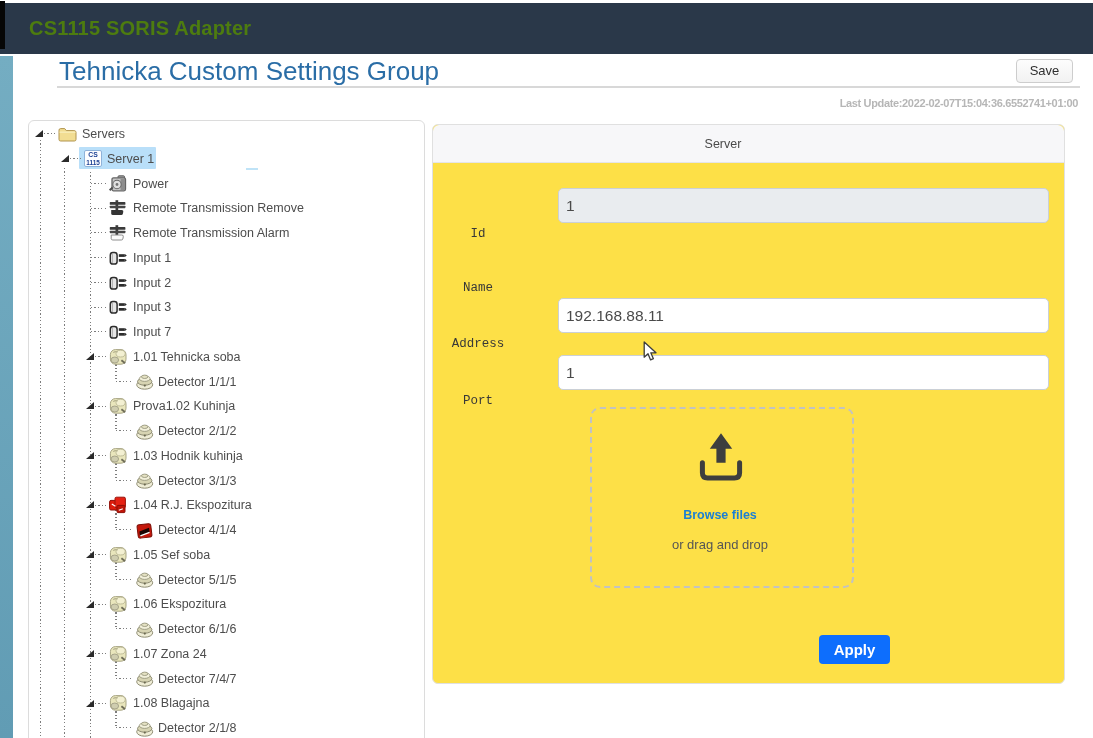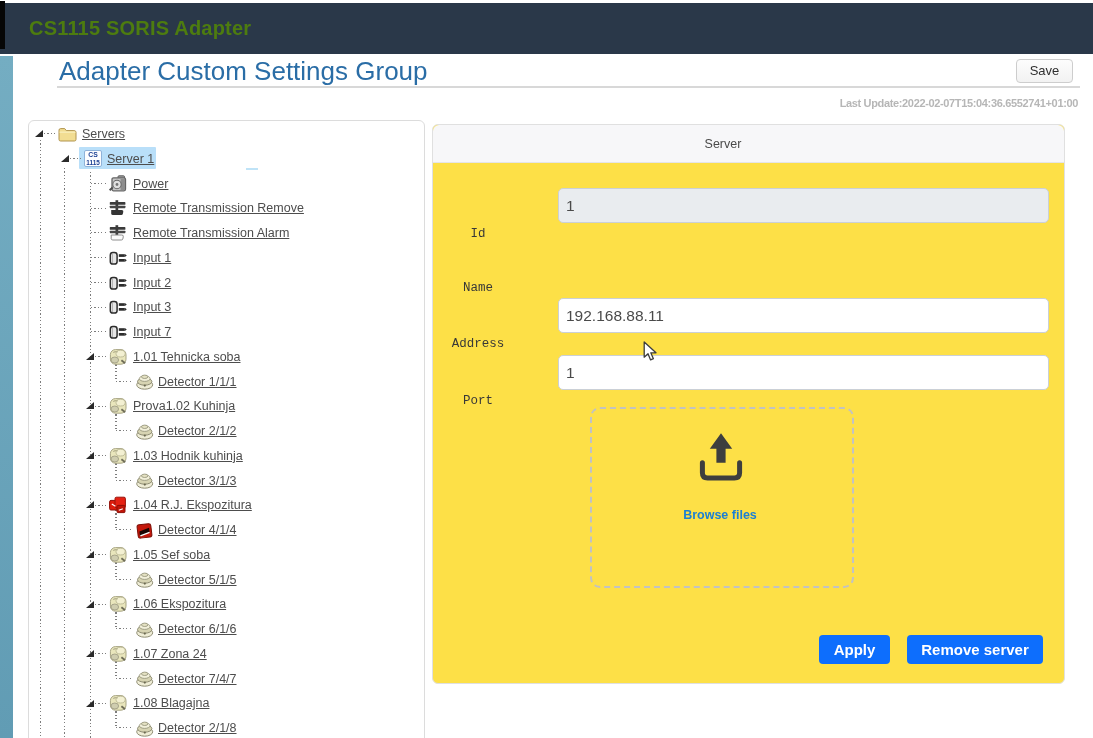--- a/index.html
+++ b/index.html
@@ -4,37 +4,37 @@
 <style>
   * { margin:0; padding:0; box-sizing:border-box; }
   html,body { width:1093px; height:738px; overflow:hidden; background:#ffffff;
               font-family:"Liberation Sans", sans-serif; position:relative; }
   .abs { position:absolute; }
   .ti { position:absolute; }
   .vd { position:absolute; width:1.3px;
         background-image:repeating-linear-gradient(to bottom,#7d7d7d 0px,#7d7d7d 1.2px,transparent 1.2px,transparent 3.4px); }
   .hd { position:absolute; height:1.3px;
         background-image:repeating-linear-gradient(to right,#7d7d7d 0px,#7d7d7d 1.2px,transparent 1.2px,transparent 3.4px); }
-  .tt { position:absolute; font-size:12.5px; color:#4d4d4d; height:18px; line-height:18px; white-space:nowrap;text-decoration:underline; }
+  .tt { position:absolute; font-size:12.5px; color:#4d4d4d; height:18px; line-height:18px; white-space:nowrap; }
   .sel { position:absolute; background:#b9dff9; border-radius:1px; }
   .lbl { position:absolute; font-family:"Liberation Mono", monospace; font-size:12.5px; color:#383838;
          width:90px; text-align:center;margin-top:28px; }
   .inp { position:absolute; left:125px; width:491px; height:35px; background:#fff; border:1px solid #cbd0d6;
          border-radius:5px; font-size:15.5px; color:#4a4a4a; line-height:33px; padding-left:7px; }
 </style>
 </head>
 <body>
 
   <div class="abs" style="left:0;top:3px;width:1093px;height:51px;background:#2a3849"></div>
   <div class="abs" style="left:0;top:1px;width:5px;height:48px;background:#060606"></div>
   <div class="abs" style="left:29px;top:17px;font-size:20px;font-weight:700;color:#4d7c0f;letter-spacing:0.2px">CS1115 SORIS Adapter</div>
 
   <div class="abs" style="left:0;top:56px;width:13px;height:682px;background:linear-gradient(to bottom,#74adc2,#619cb4)"></div>
 
-  <div class="abs" style="left:59px;top:56px;font-size:26px;color:#2a6da6">Adapter Custom Settings Group</div>
+  <div class="abs" style="left:59px;top:56px;font-size:26px;color:#2a6da6">Tehnicka Custom Settings Group</div>
   <div class="abs" style="left:57px;top:86px;width:1023px;height:1.5px;background:#d8d8d8"></div>
   <div class="abs" style="left:1016px;top:59px;width:57px;height:24px;background:linear-gradient(#fdfdfd,#f2f2f2);border:1px solid #cdcdcd;border-radius:4px;font-size:13px;font-weight:500;color:#2f2f2f;text-align:center;line-height:22px">Save</div>
   <div class="abs" style="right:15px;top:97px;font-size:11px;font-weight:600;color:#b6b6b6;letter-spacing:-0.35px">Last Update:2022-02-07T15:04:36.6552741+01:00</div>
 
   <div class="abs" style="left:28px;top:120px;width:397px;height:650px;border:1px solid #dcdcdc;border-radius:6px;background:#fff"></div>
 <div class="vd" style="left:39.5px;top:140.0px;height:598.0px"></div>
 <div class="vd" style="left:63.8px;top:168.0px;height:570.0px"></div>
 <div class="vd" style="left:89.8px;top:172.0px;height:566.0px"></div>
 <svg class="ti" style="left:34.7px;top:130.0px" width="8.0" height="7.0" viewBox="0 0 8.0 7.0">
     <path d="M8.0 0 L8.0 7.0 L0 7.0 Z" fill="#2a2a2a"></path>
@@ -315,20 +315,20 @@
 
     <div class="lbl" style="left:0;top:241px">Port</div>
     <div class="inp" style="top:230px">1</div>
 
     <div style="position:absolute;left:157px;top:282px;width:264px;height:181px;border:2px dashed #c2c2c2;border-radius:10px"></div>
     <svg style="position:absolute;left:264px;top:307px" width="48" height="50" viewBox="0 0 24 25">
       <path d="M12 0.6 L17.6 8.4 H14.3 V15.4 H9.7 V8.4 H6.4 Z" fill="#3e3e3e"></path>
       <path d="M2.7 15.4 V20.4 Q2.7 23 5.3 23 H18.7 Q21.3 23 21.3 20.4 V15.4" fill="none" stroke="#3e3e3e" stroke-width="2.5" stroke-linecap="round"></path>
     </svg>
     <div style="position:absolute;left:137px;top:383px;width:300px;text-align:center;font-size:12.5px;font-weight:700;color:#1b7fd4">Browse files</div>
+    <div style="position:absolute;left:137px;top:412px;width:300px;text-align:center;font-size:13px;color:#555">or drag and drop</div>
 
     <div style="position:absolute;left:386px;top:510px;width:71px;height:29px;background:#0d6efd;border-radius:4px;color:#fff;font-size:15px;font-weight:600;text-align:center;line-height:29px">Apply</div>
-    <div style="position:absolute;left:474px;top:510px;width:136px;height:29px;background:#0d6efd;border-radius:4px;color:#fff;font-size:15px;font-weight:600;text-align:center;line-height:29px">Remove server</div>
   </div>
 
   <svg class="abs" style="left:643px;top:341px" width="15" height="22" viewBox="0 0 15 22">
     <path d="M1.2 1 L1.2 16.2 L5 12.8 L7.6 18.9 L10.4 17.7 L7.8 11.8 L13 11.8 Z" fill="#ffffff" stroke="#3c3c3c" stroke-width="1.3" stroke-linejoin="round"></path>
   </svg>
 
 </body></html>

